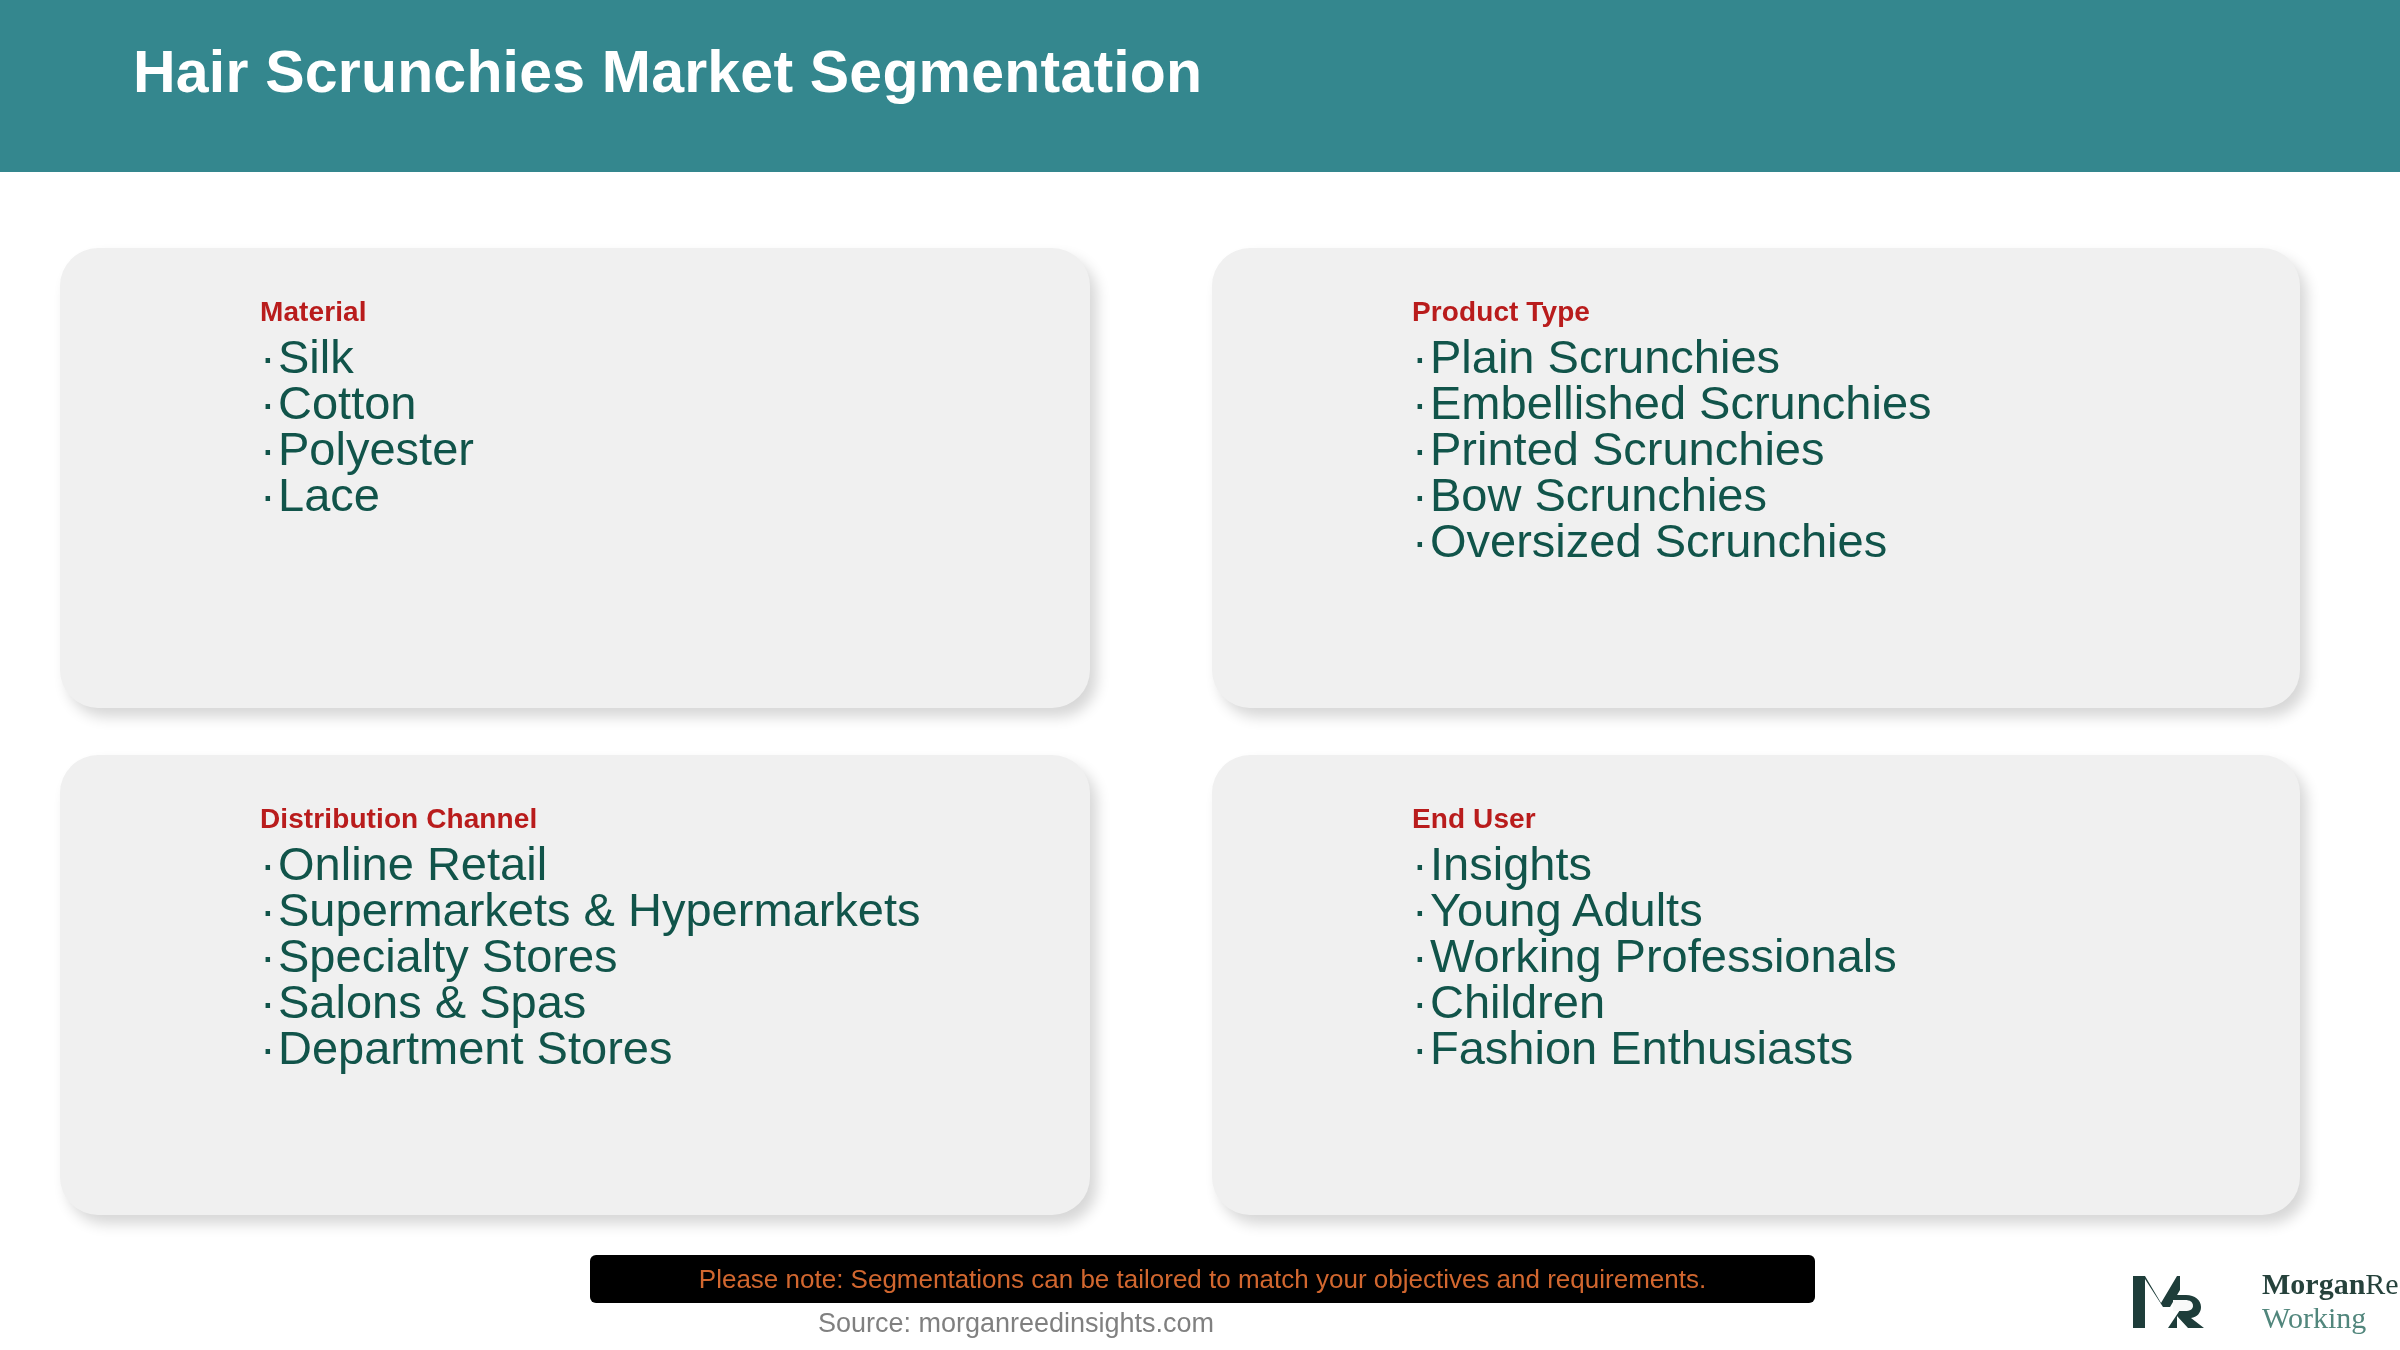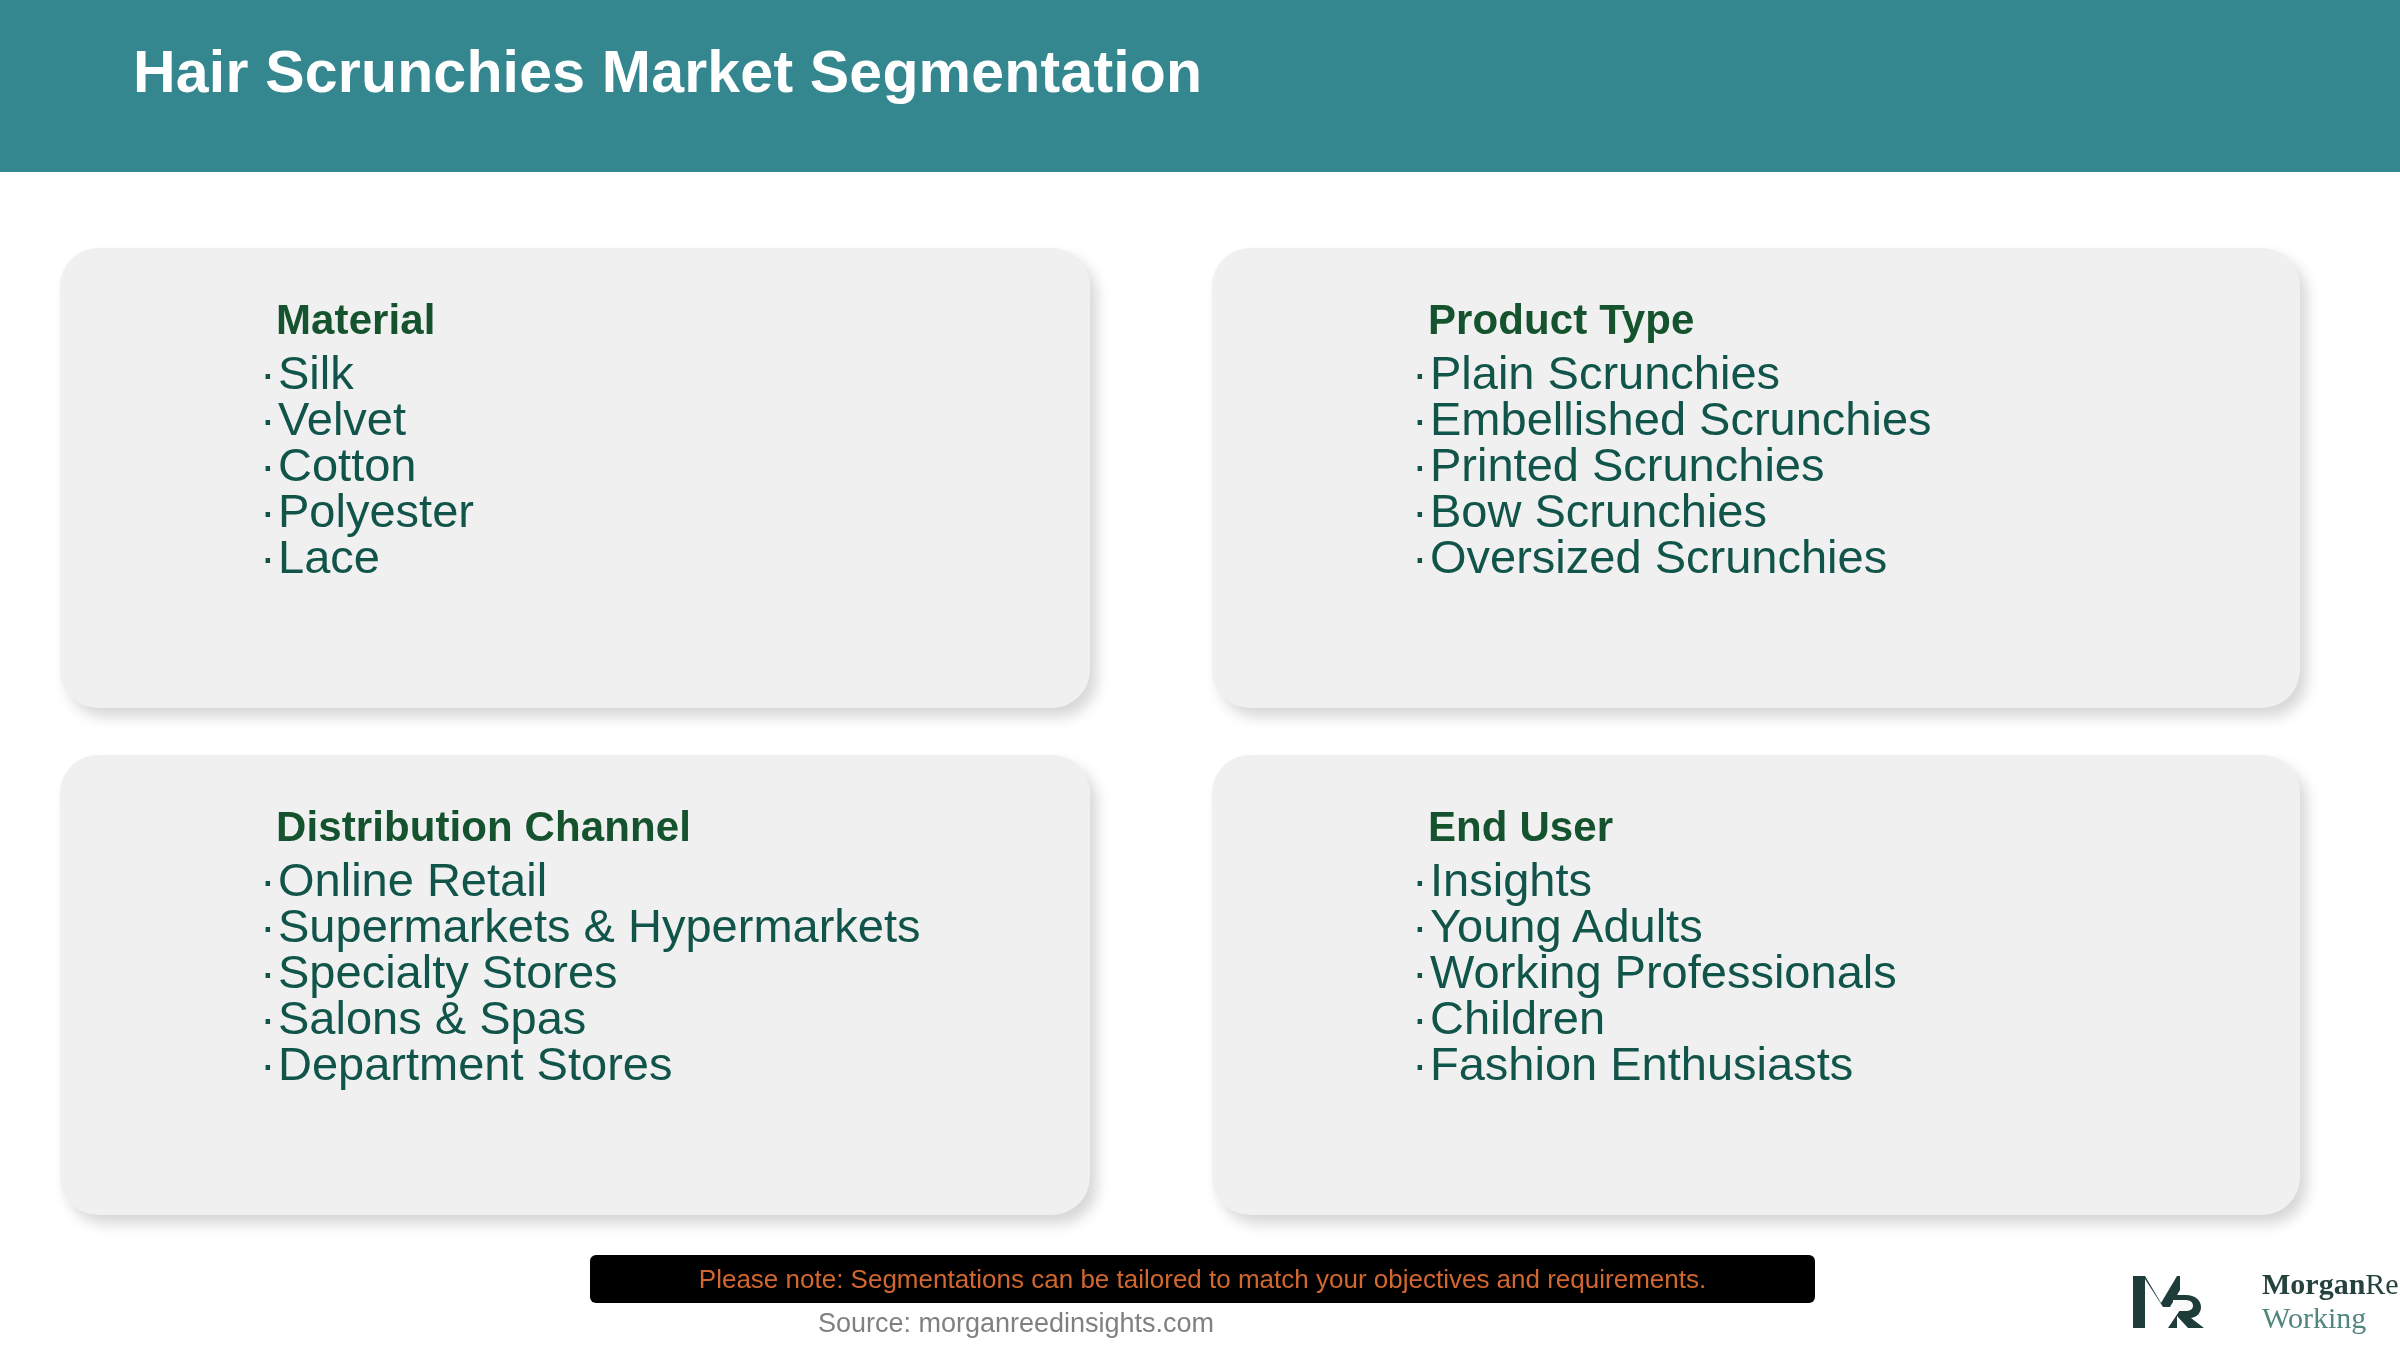--- a/index.html
+++ b/index.html
@@ -56,24 +56,24 @@
   .card-2 { left: 0px;    top: 507px; width: 1030px; height: 460px; }
   .card-3 { left: 1152px; top: 507px; width: 1088px; height: 460px; }
 
   .card-inner {
     position: absolute;
     left: 200px;
     top: 48px;
     right: 30px;
   }
   .card-heading {
-    font-size: 42px;
+    font-size: 28px;
     font-weight: bold;
-    color: #14532d;
-    margin: 0 0 6px 16px;
+    color: #b91c1c;
+    margin: 0 0 6px 0;
     letter-spacing: 0.1px;
     white-space: nowrap;
   }
   .card-list {
     list-style: none;
     margin: 0;
     padding: 0;
   }
   .card-list li {
     font-size: 47px;
@@ -162,21 +162,20 @@
   <div class="header-title">Hair Scrunchies Market Segmentation</div>
 </div>
 
 <div class="cards-area">
 
   <div class="card card-0">
     <div class="card-inner">
       <div class="card-heading">Material</div>
       <ul class="card-list">
         <li><span class="bullet">·</span><span>Silk</span></li>
-        <li><span class="bullet">·</span><span>Velvet</span></li>
         <li><span class="bullet">·</span><span>Cotton</span></li>
         <li><span class="bullet">·</span><span>Polyester</span></li>
         <li><span class="bullet">·</span><span>Lace</span></li>
       </ul>
     </div>
   </div>
 
   <div class="card card-1">
     <div class="card-inner">
       <div class="card-heading">Product Type</div>

